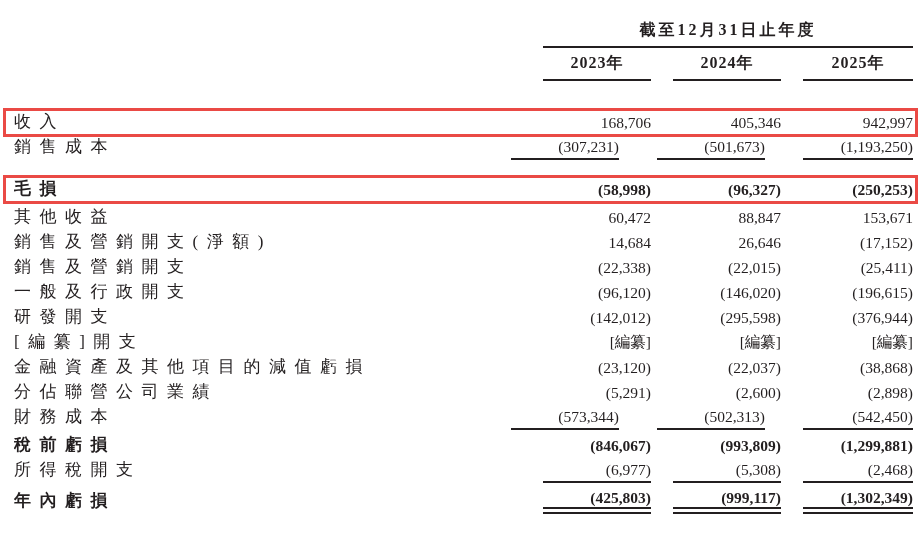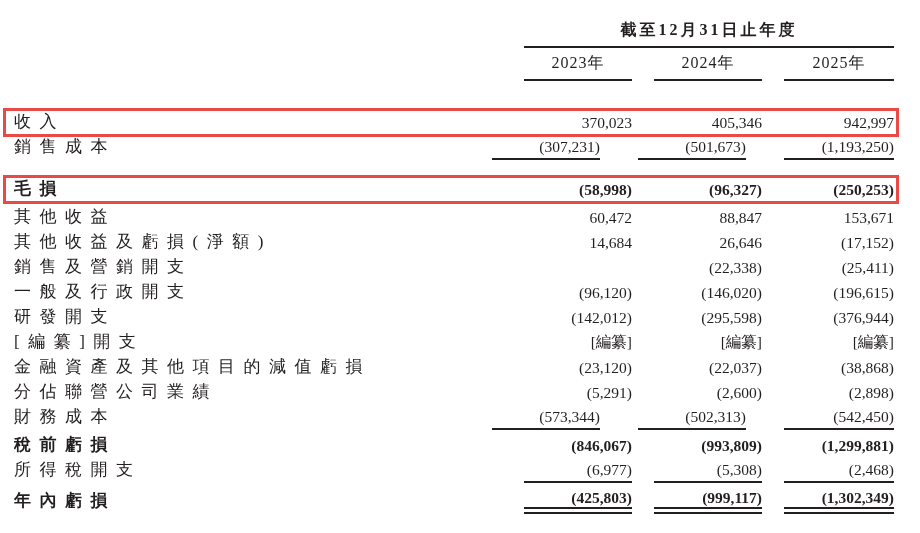--- a/index.html
+++ b/index.html
@@ -6,39 +6,39 @@
   body {
     width: 920px; height: 533px;
     background: #ffffff;
     overflow: hidden;
     font-family: "Liberation Serif", "DejaVu Serif", serif;
     color: #231f20;
   }
   .page {
     box-sizing: border-box;
     width: 920px; height: 533px;
-    padding: 20px 26px 0 14px;
+    padding: 20px 7px 0 14px;
   }
 
   
   .hdr-span { margin-left: auto; width: 370px; }
   .hdr-title {
     text-align: center;
     font-weight: bold;
     font-size: 16px;
     letter-spacing: 3px;
     padding-bottom: 5px;
     border-bottom: 2px solid #231f20;
     white-space: nowrap;
   }
   .hdr-years { display: flex; margin-top: 1px; }
   .year {
     width: 108px;
     text-align: center;
-    font-weight: normal;
+    font-weight: bold;
     font-size: 16px;
     letter-spacing: 1px;
     padding: 4px 0 5px 0;
     border-bottom: 2px solid #231f20;
     white-space: nowrap;
   }
   .year + .year { margin-left: 22px; }
   .year.y3 { width: 110px; }
   .hdr-unit {
     text-align: center;
@@ -100,21 +100,21 @@
       <div class="year">2024年</div>
       <div class="year y3">2025年</div>
     </div>
   </div>
 
   <div class="tbody">
 
     <div class="row hl">
       <span class="hl-frame"></span>
       <span class="lbl">收入</span>
-      <span class="val">370,023</span>
+      <span class="val">168,706</span>
       <span class="val">405,346</span>
       <span class="val v3">942,997</span>
     </div>
 
     <div class="row rule mb2">
       <span class="lbl">銷售成本</span>
       <span class="val">(307,231)</span>
       <span class="val">(501,673)</span>
       <span class="val v3">(1,193,250)</span>
     </div>
@@ -128,29 +128,30 @@
     </div>
 
     <div class="row">
       <span class="lbl">其他收益</span>
       <span class="val">60,472</span>
       <span class="val">88,847</span>
       <span class="val v3">153,671</span>
     </div>
 
     <div class="row">
-      <span class="lbl">其他收益及虧損(淨額)</span>
+      <span class="lbl">銷售及營銷開支(淨額)</span>
       <span class="val">14,684</span>
       <span class="val">26,646</span>
       <span class="val v3">(17,152)</span>
     </div>
 
     <div class="row">
       <span class="lbl">銷售及營銷開支</span>
       <span class="val">(22,338)</span>
+      <span class="val">(22,015)</span>
       <span class="val v3">(25,411)</span>
     </div>
 
     <div class="row">
       <span class="lbl">一般及行政開支</span>
       <span class="val">(96,120)</span>
       <span class="val">(146,020)</span>
       <span class="val v3">(196,615)</span>
     </div>
 

